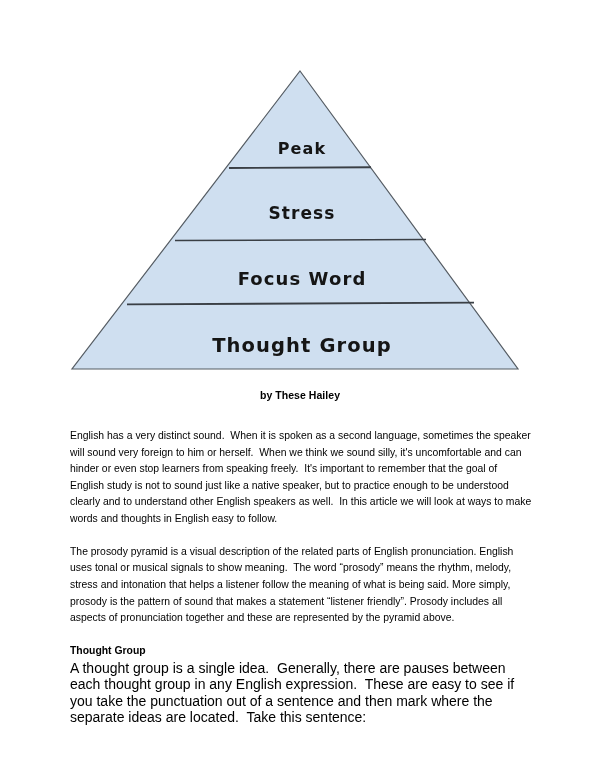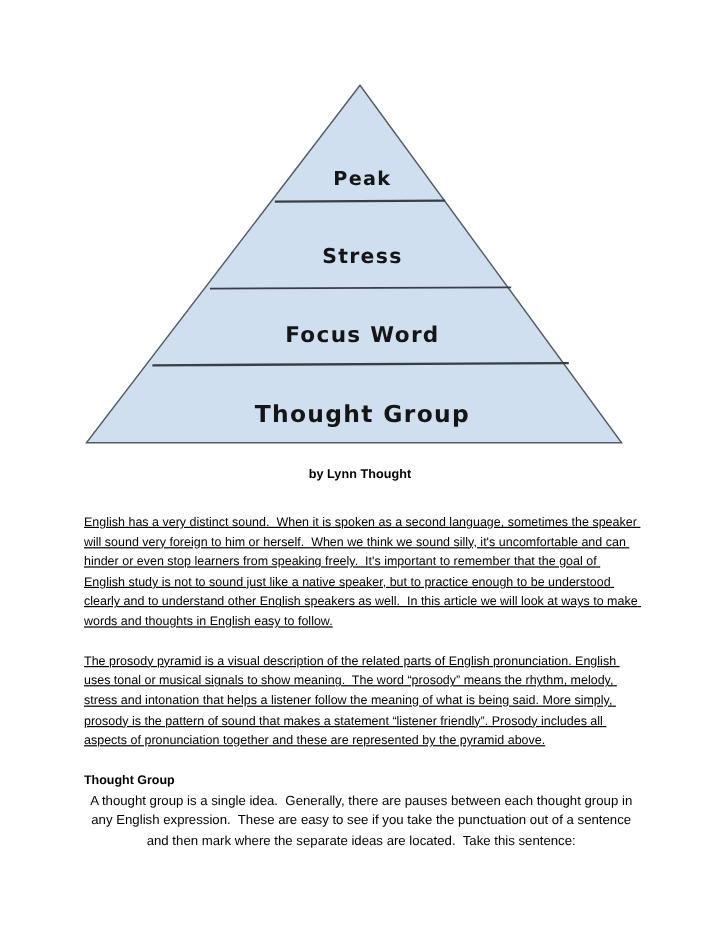--- a/index.html
+++ b/index.html
@@ -73,35 +73,33 @@
     top: 428px;
     width: 462px;
   }
   .para {
     font-size: 10.4px;
     line-height: 16.6px;
     margin: 0 0 16.2px 0;
     text-align: left;
     letter-spacing: 0.01px;
     white-space: pre-wrap;
-    text-decoration: underline;
   }
   .para:last-child { margin-bottom: 0; }
   .section-heading {
     font-size: 10.4px;
     line-height: 16.6px;
     font-weight: bold;
     margin: 0;
   }
   .section-body {
-    font-size: 11px;
+    font-size: 14px;
     line-height: 16.6px;
     margin: 0;
     white-space: pre-wrap;
-    text-align: center;
   }
 </style>
 </head>
 <body>
 
 <div class="page">
 
   <div class="figure">
     <svg viewBox="0 0 478 322" xmlns="http://www.w3.org/2000/svg" aria-hidden="true">
 
@@ -114,21 +112,21 @@
       <line x1="67" y1="246.4" x2="414" y2="244.6" stroke="#3a3f45" stroke-width="1.9"></line>
 
       <text class="pyr-label lvl-peak" x="242" y="96">Peak</text>
       <text class="pyr-label lvl-stress" x="242" y="161">Stress</text>
       <text class="pyr-label lvl-focus" x="242" y="227">Focus Word</text>
       <text class="pyr-label lvl-thought" x="242" y="294">Thought Group</text>
     </svg>
   </div>
 
   <div class="doc-title">
-    <span class="line">by Lynn Thought</span>
+    <span class="line">by These Hailey</span>
   </div>
 
   <div class="body-text">
     <p class="para">English has a very distinct sound.  When it is spoken as a second language, sometimes the speaker will sound very foreign to him or herself.  When we think we sound silly, it's uncomfortable and can hinder or even stop learners from speaking freely.  It's important to remember that the goal of English study is not to sound just like a native speaker, but to practice enough to be understood clearly and to understand other English speakers as well.  In this article we will look at ways to make words and thoughts in English easy to follow.</p>
 
     <p class="para">The prosody pyramid is a visual description of the related parts of English pronunciation. English uses tonal or musical signals to show meaning.  The word “prosody” means the rhythm, melody, stress and intonation that helps a listener follow the meaning of what is being said. More simply, prosody is the pattern of sound that makes a statement “listener friendly”. Prosody includes all aspects of pronunciation together and these are represented by the pyramid above.</p>
 
     <p class="section-heading">Thought Group</p>
 
     <p class="section-body">A thought group is a single idea.  Generally, there are pauses between each thought group in any English expression.  These are easy to see if you take the punctuation out of a sentence and then mark where the separate ideas are located.  Take this sentence:</p>

